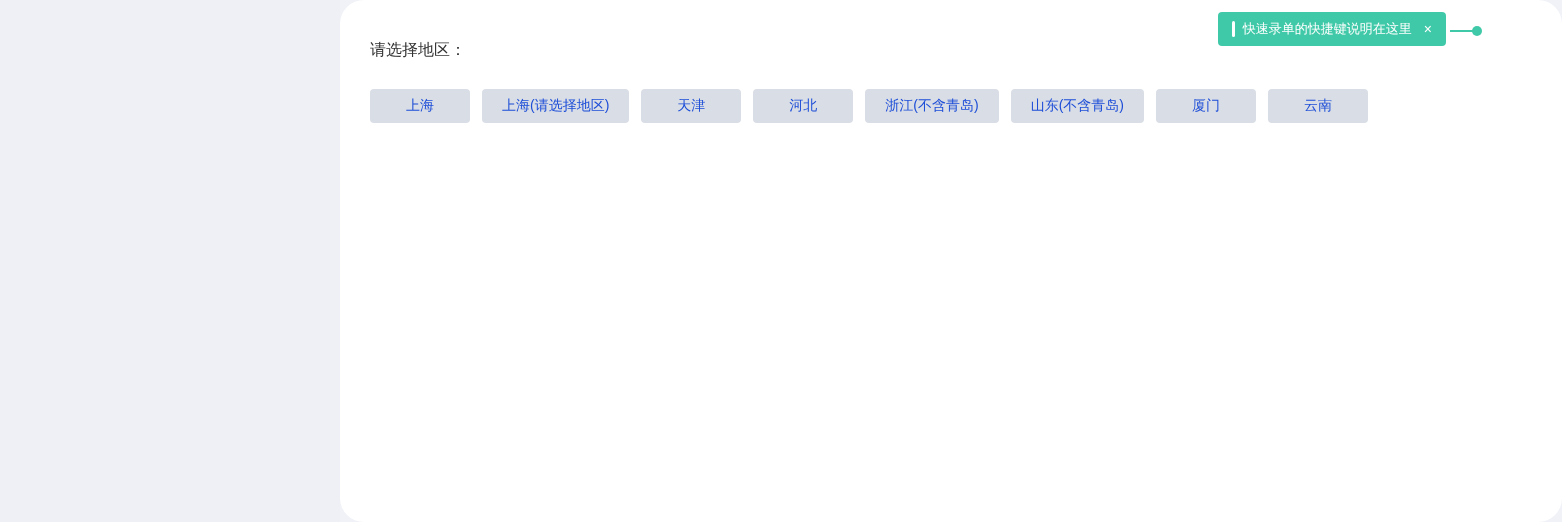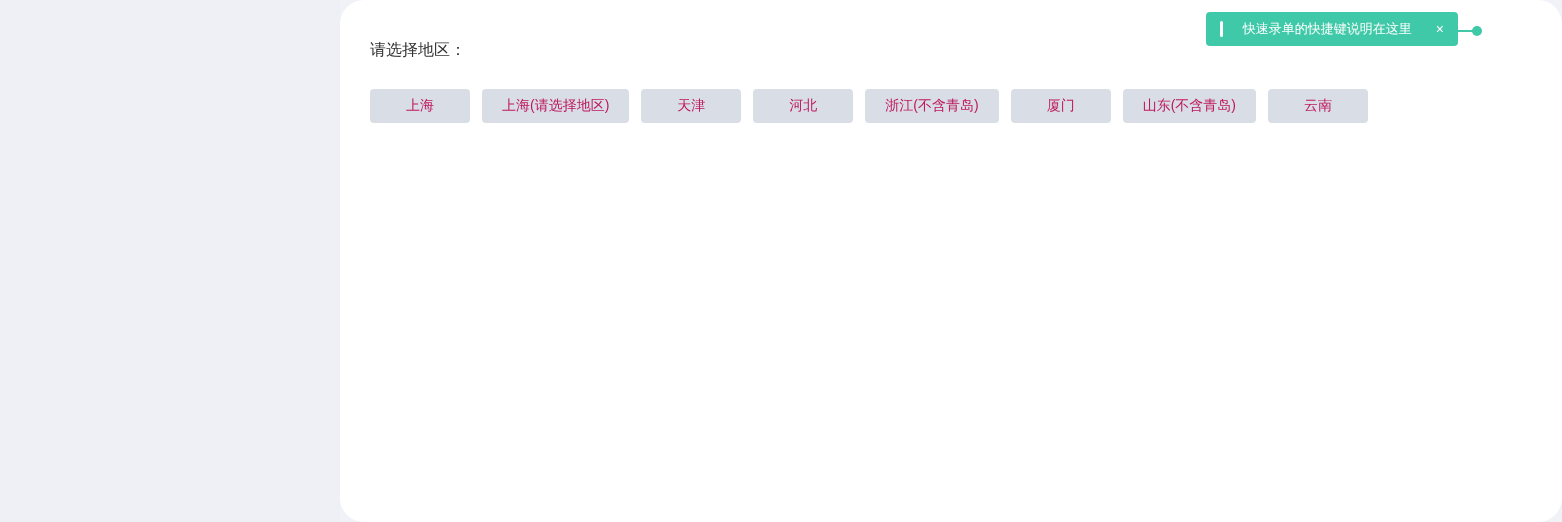--- a/index.html
+++ b/index.html
@@ -49,40 +49,40 @@
       flex-wrap: wrap;
       gap: 12px;
     }
 
     .region-btn {
       background: #d9dde5;
       border: none;
       border-radius: 4px;
       padding: 8px 20px;
       font-size: 14px;
-      color: #be185d;
+      color: #1d4ed8;
       cursor: pointer;
       min-width: 100px;
       text-align: center;
       white-space: nowrap;
     }
 
     
     .tooltip-banner {
       position: absolute;
       top: 12px;
-      right: 104px;
+      right: 116px;
       background: #40c9a8;
       color: #fff;
       padding: 8px 14px;
       border-radius: 4px;
       font-size: 13px;
       display: flex;
       align-items: center;
-      gap: 20px;
+      gap: 8px;
       white-space: nowrap;
     }
 
     .tooltip-banner .bar-accent {
       width: 3px;
       height: 16px;
       background: #fff;
       border-radius: 2px;
       flex-shrink: 0;
     }
@@ -123,22 +123,22 @@
 
   <div class="page-title">请选择地区：</div>
 
   <div class="region-buttons">
 
   <button class="region-btn">上海</button>
       <button class="region-btn">上海(请选择地区)</button>
       <button class="region-btn">天津</button>
       <button class="region-btn">河北</button>
       <button class="region-btn">浙江(不含青岛)</button>
+      <button class="region-btn">山东(不含青岛)</button>
       <button class="region-btn">厦门</button>
-      <button class="region-btn">山东(不含青岛)</button>
       <button class="region-btn">云南</button>
     </div>
 
 </div>
 
 <div class="tooltip-banner">
   <span class="bar-accent"></span>
   <span>快速录单的快捷键说明在这里</span>
   <span class="close-btn">×</span>
 </div>

